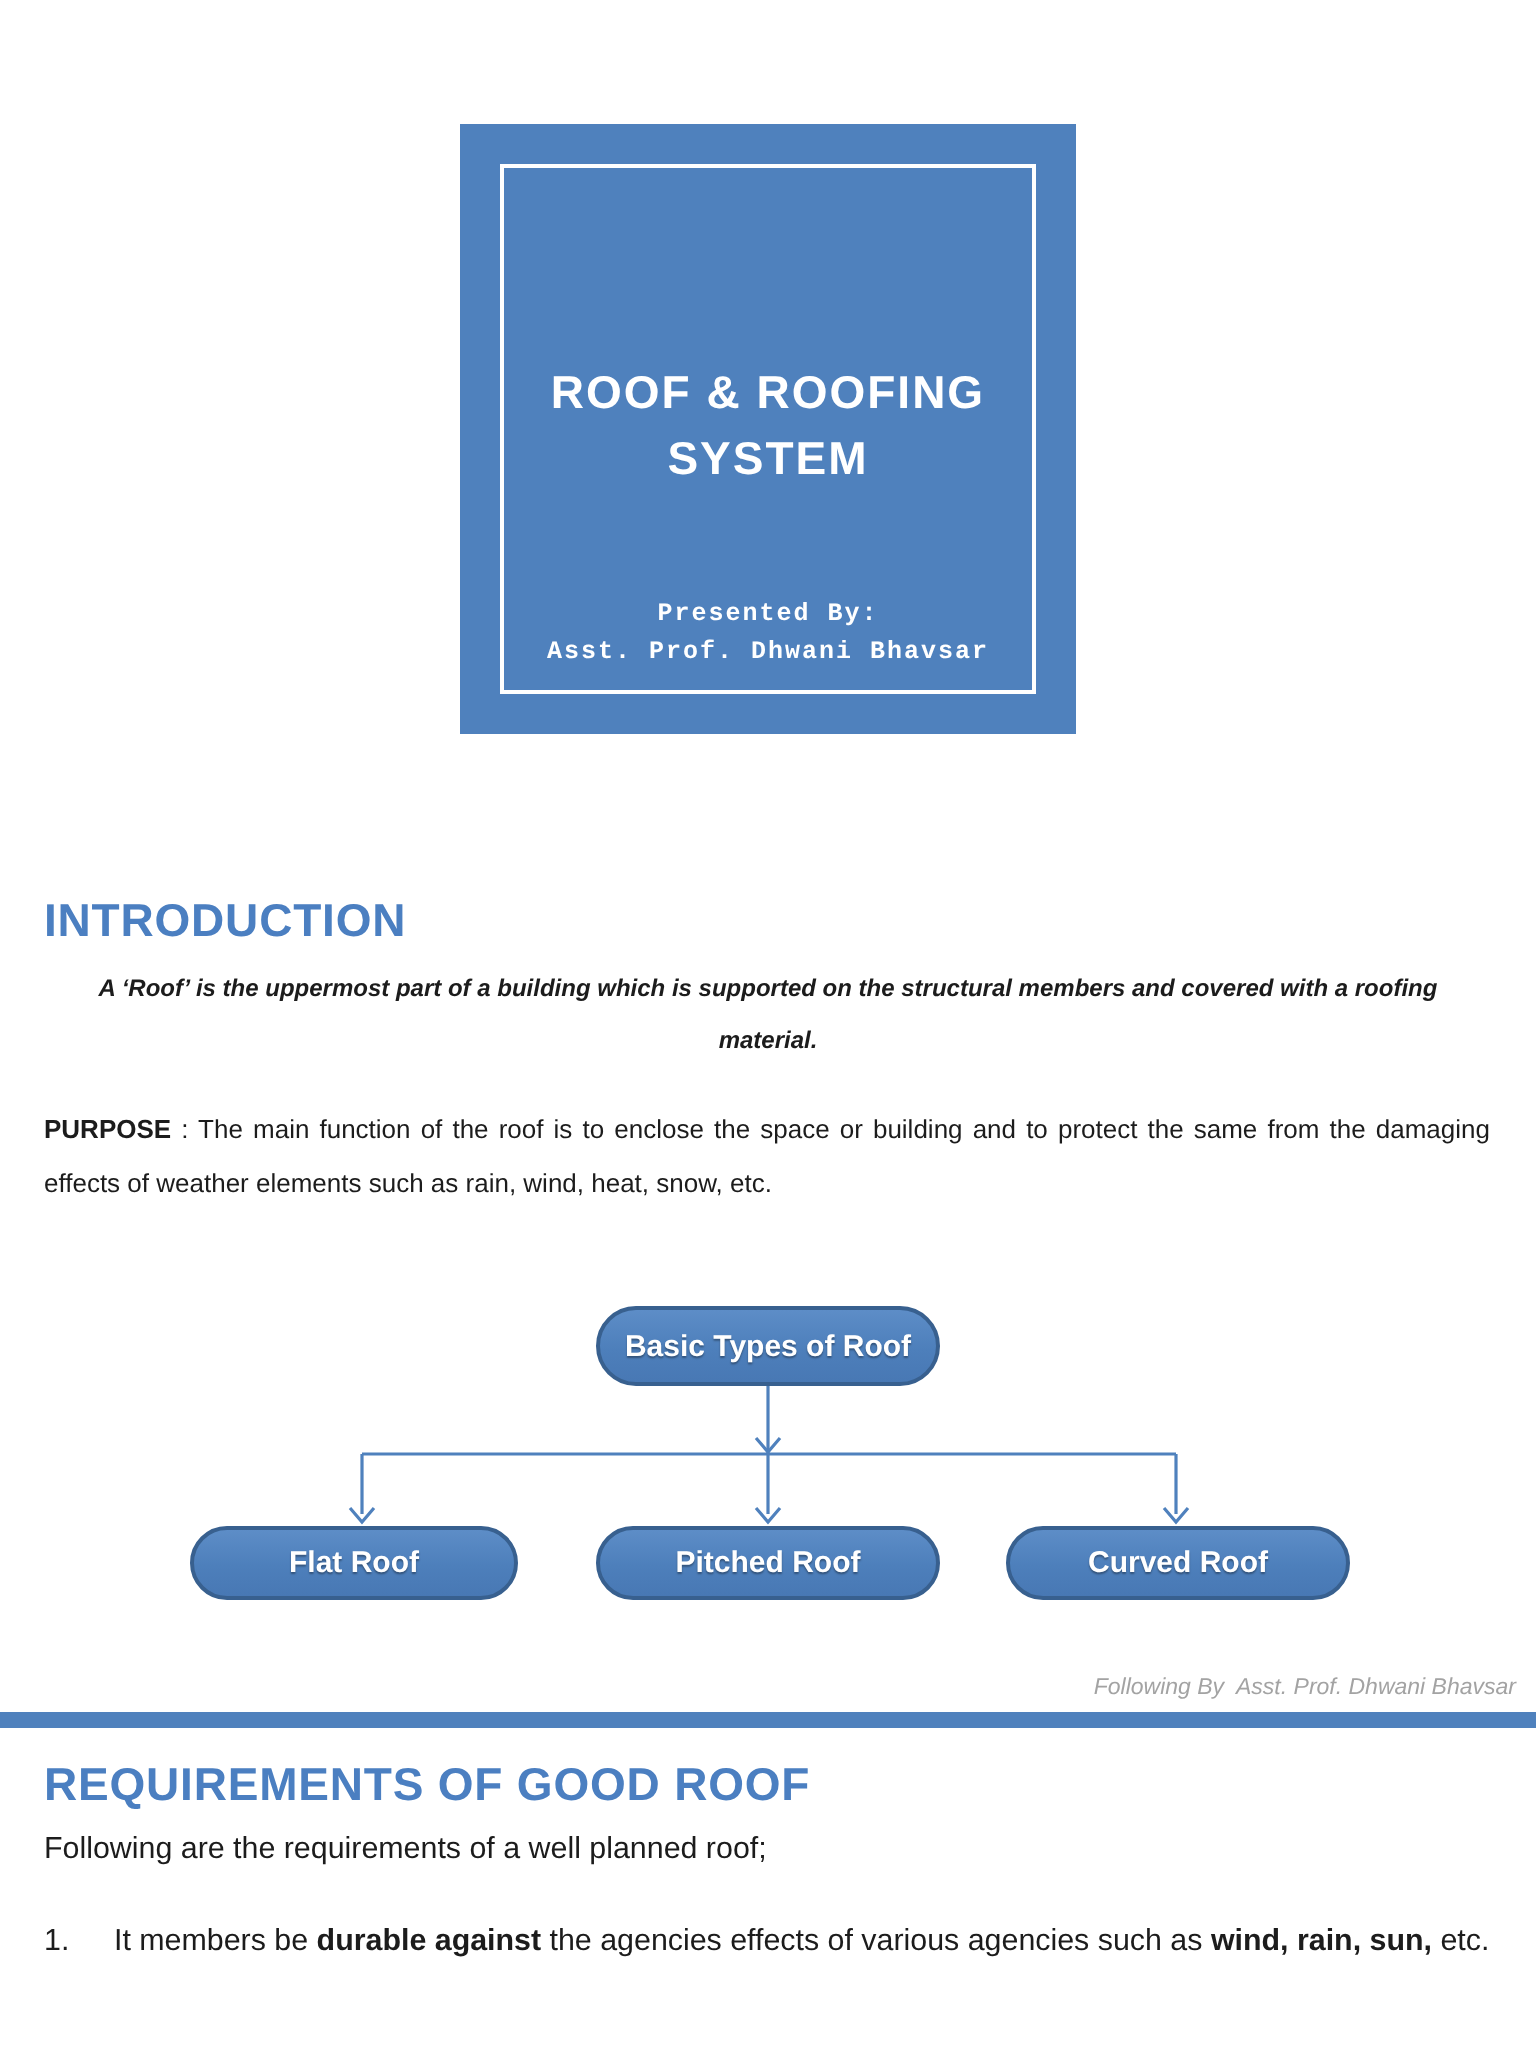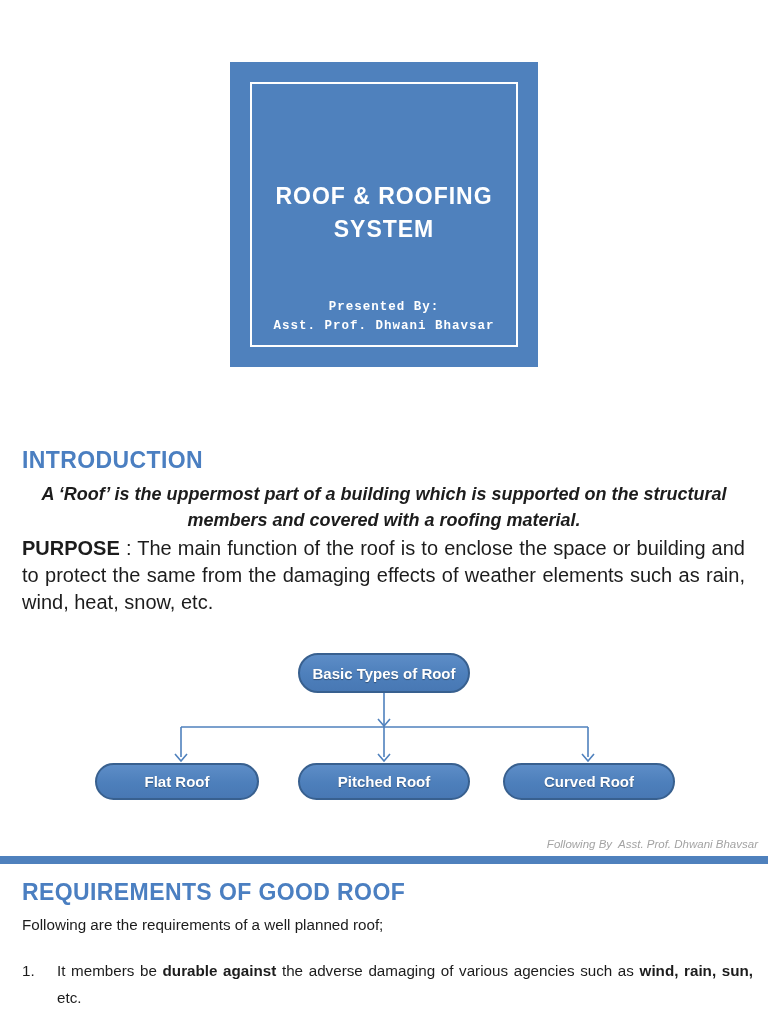--- a/index.html
+++ b/index.html
@@ -46,25 +46,25 @@
     color:var(--heading);font-weight:bold;font-size:23px;letter-spacing:0.4px;
     white-space:nowrap;
   }
   .h-intro{top:447px;}
   .h-req{top:879px;}
 
   
   .definition{
     position:absolute;left:32px;right:32px;top:481px;
     text-align:center;font-style:italic;font-weight:bold;
-    font-size:18px;line-height:26px;
+    font-size:12px;line-height:26px;
   }
   .purpose{
-    position:absolute;left:22px;right:23px;top:535px;
-    text-align:justify;font-size:20px;line-height:27px;
+    position:absolute;left:22px;right:23px;top:551px;
+    text-align:justify;font-size:13px;line-height:27px;
   }
   .purpose b{font-weight:bold;}
 
   
   .diagram-box{
     position:absolute;height:40px;
     background:linear-gradient(180deg,#5d8dc7 0%,#4d7fbb 55%,#4878b4 100%);
     border:2px solid var(--box-border);
     border-radius:20px;
     color:#ffffff;font-weight:bold;font-size:15px;
@@ -146,16 +146,16 @@
   <div class="diagram-box box-c2">Curved Roof</div>
 
   <div class="footer-credit">Following By  Asst. Prof. Dhwani Bhavsar</div>
   <div class="divider-bar"></div>
 
   <div class="sec-heading h-req">REQUIREMENTS OF GOOD ROOF</div>
 
   <div class="req-intro">Following are the requirements of a well planned roof;</div>
 
   <div class="req-item">
-    <span class="num">1.</span><span>It members be </span><b>durable against</b><span> the adverse damaging of various agencies such as </span><b>wind, rain, sun,</b><span> etc.</span>
+    <span class="num">1.</span><span>It members be </span><b>durable against</b><span> the agencies effects of various agencies such as </span><b>wind, rain, sun,</b><span> etc.</span>
   </div>
 
 </div>
 
 </body></html>

